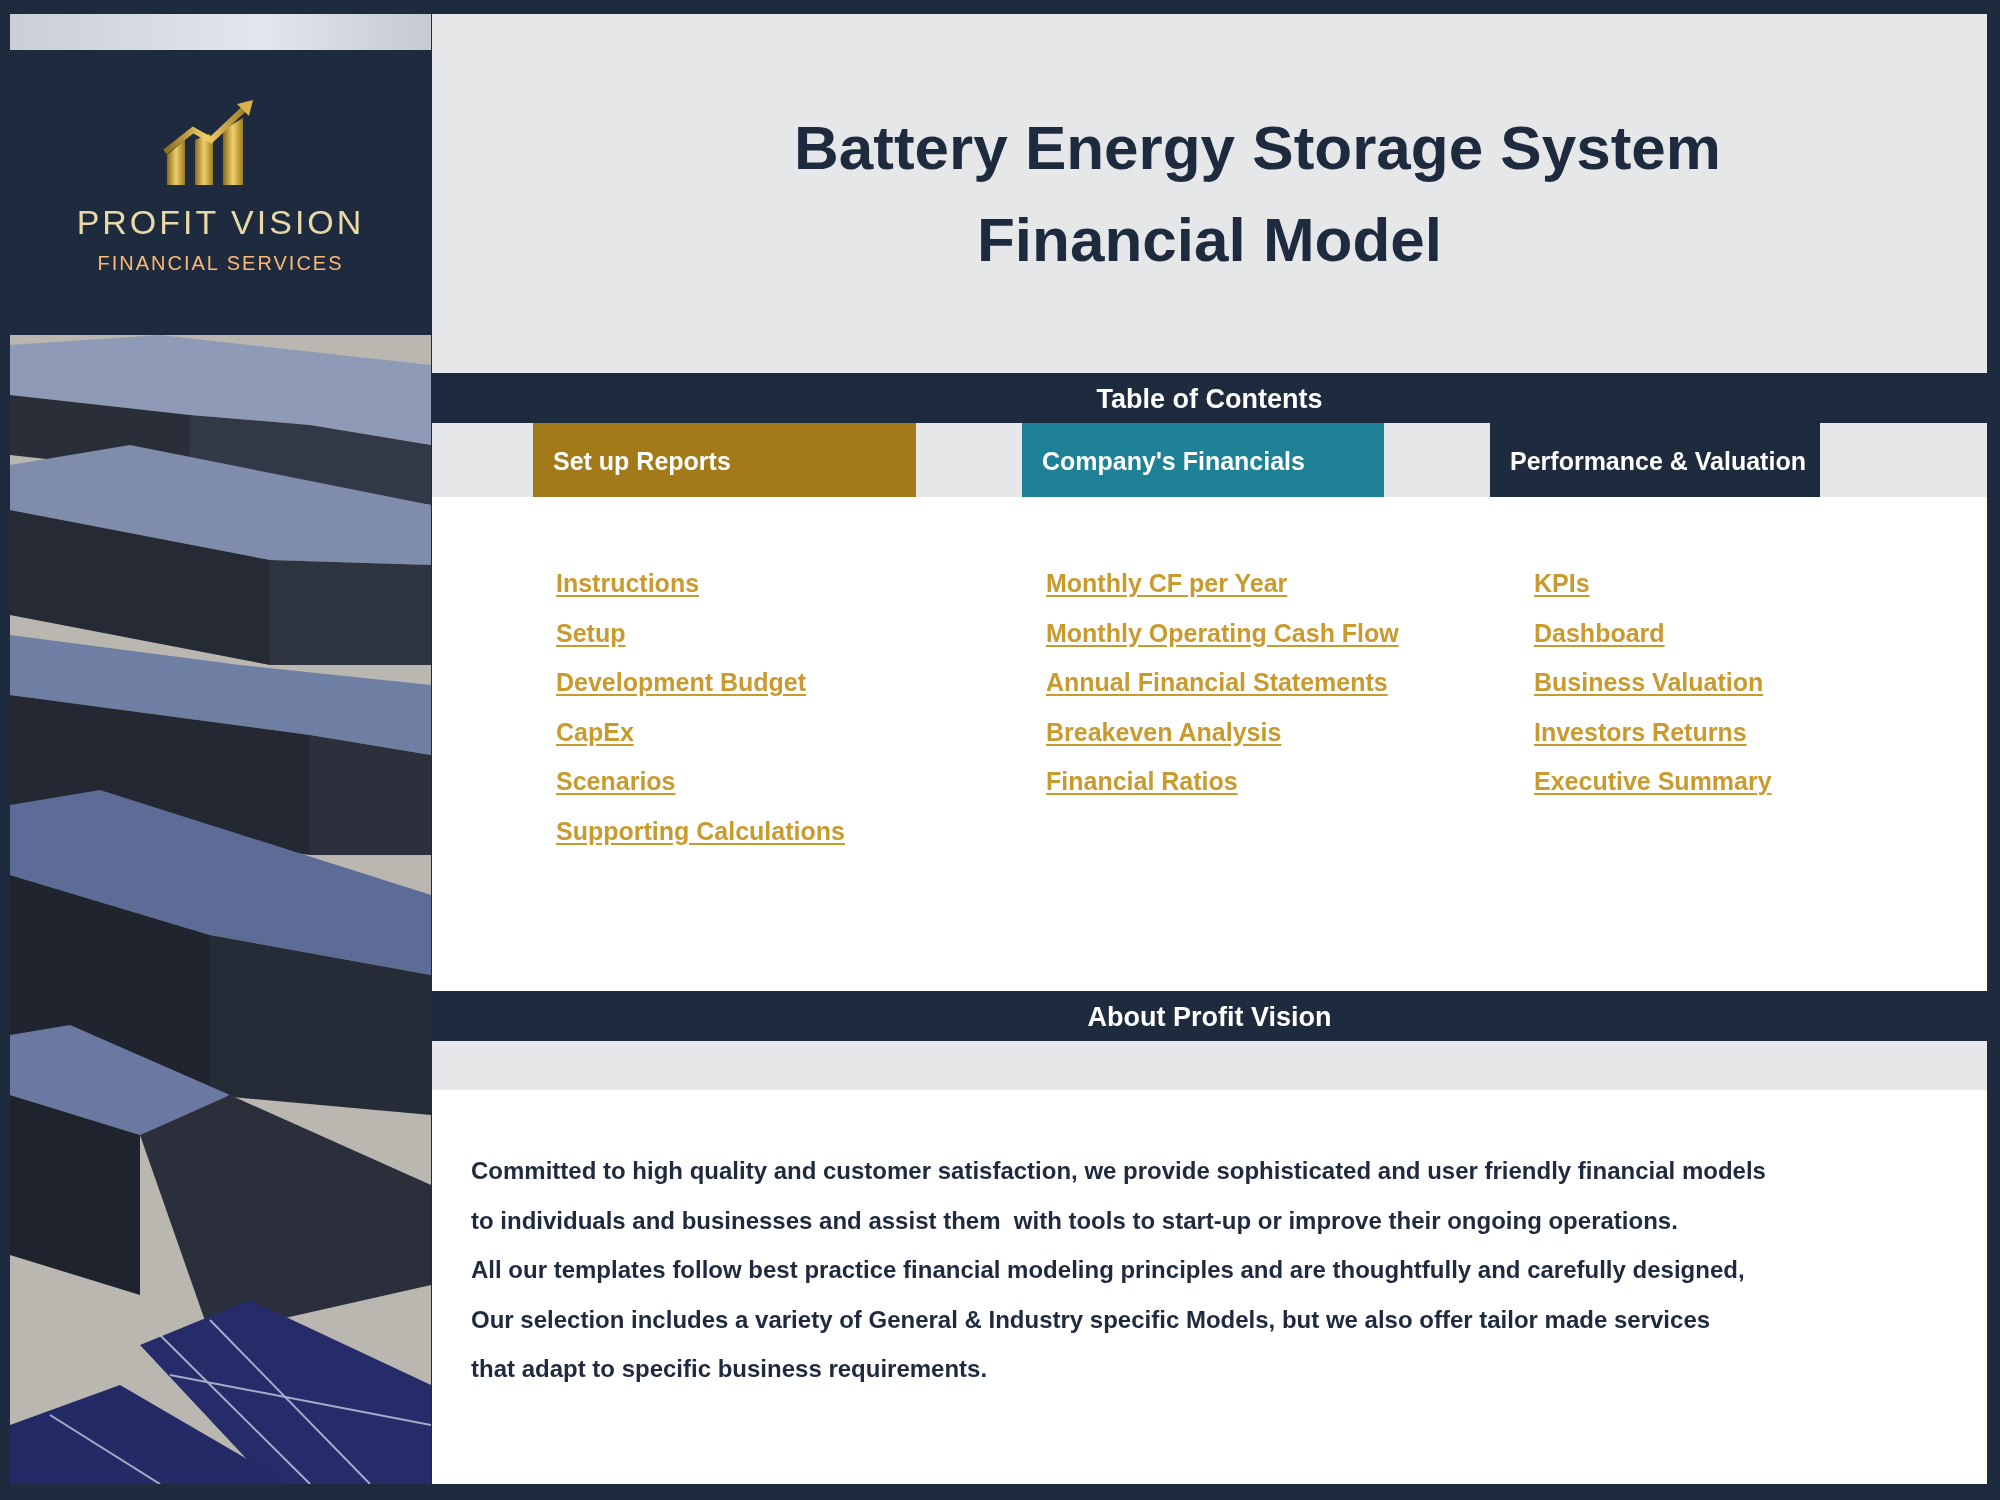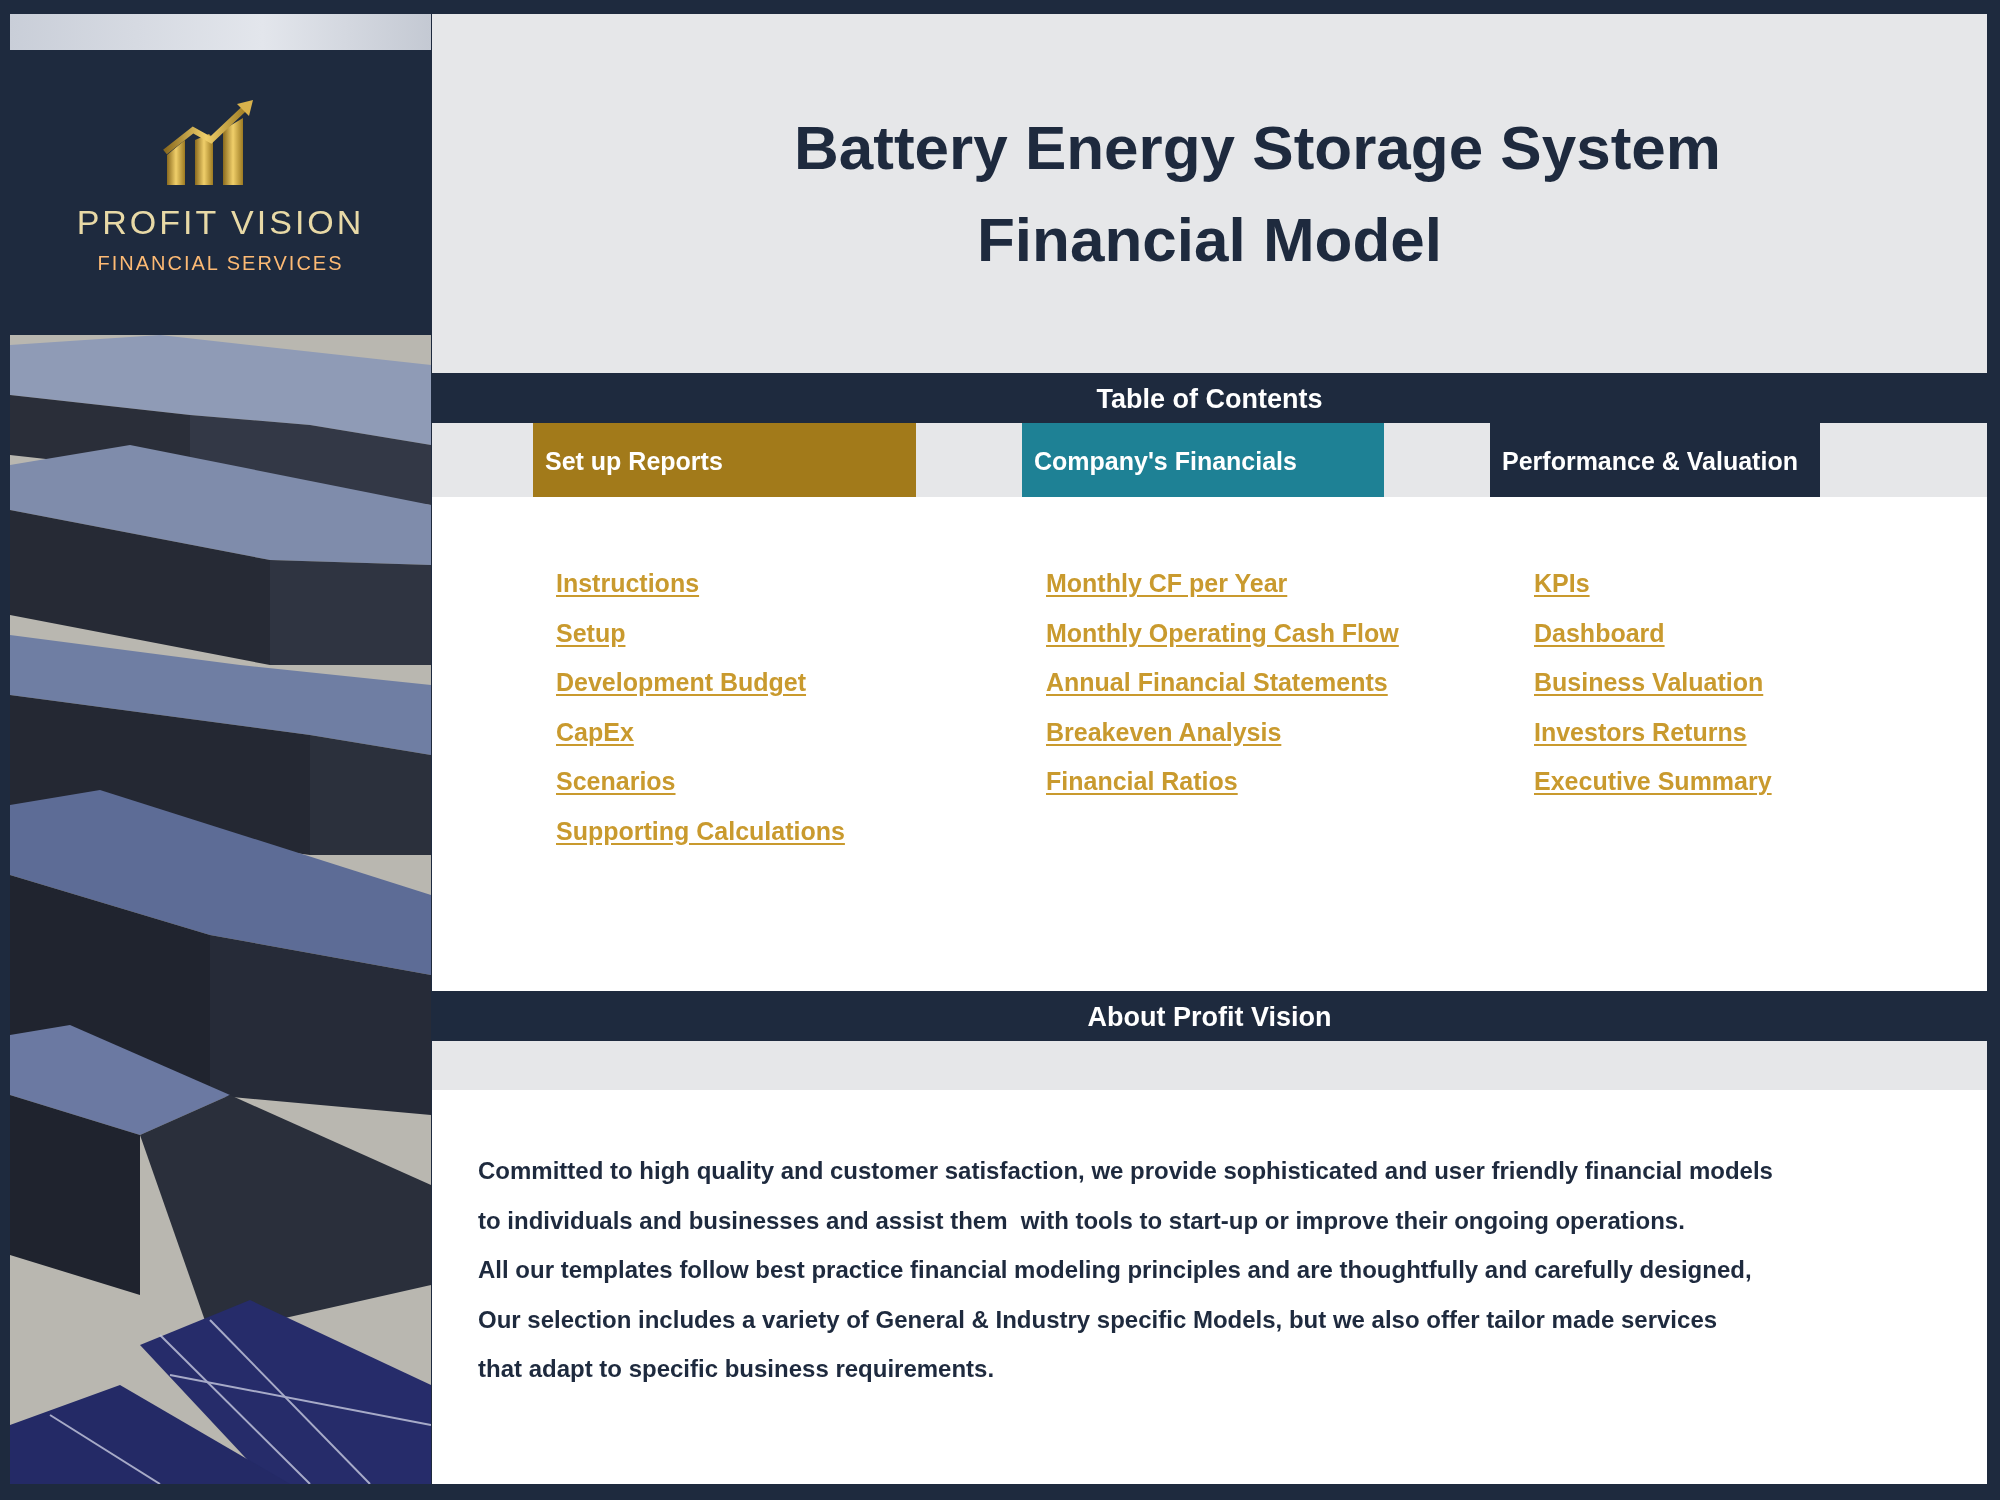--- a/index.html
+++ b/index.html
@@ -28,38 +28,38 @@
   #title-panel { left: 432px; top: 14px; width: 1555px; height: 359px; background: #e6e7e9; }
   .title-line { width: 100%; text-align: center; color: #1e2a3e; font-weight: bold; font-size: 62px; left: 0; }
   #title-l1 { top: 98px; left: 0; padding-left: 48px; }
   #title-l2 { top: 190px; left: 0; }
 
   #toc-bar { left: 432px; top: 373px; width: 1555px; height: 50px; background: #1e2a3e;
     color: #fff; text-align: center; font-weight: bold; font-size: 27px; line-height: 52px; }
 
   #cat-row { left: 432px; top: 423px; width: 1555px; height: 74px; background: #e6e7e9; }
   .cat { position: absolute; top: 0; height: 74px; color: #fff; font-weight: bold; font-size: 25px;
-    line-height: 76px; padding-left: 12px; box-sizing: border-box; }
+    line-height: 76px; padding-left: 20px; box-sizing: border-box; }
   #cat-setup { left: 101px; width: 383px; background: #a27a1a; }
   #cat-fin { left: 590px; width: 362px; background: #1e8195; }
   #cat-perf { left: 1058px; width: 330px; background: #1e2a3e; }
 
   #links-panel { left: 432px; top: 497px; width: 1555px; height: 494px; background: #ffffff; }
   .link-col { position: absolute; top: 62px; }
   .link { display: block; color: #c99a2e; font-weight: bold; font-size: 25px; text-decoration: underline;
     text-underline-offset: 3px; height: 49.5px; line-height: 49.5px; cursor: pointer; white-space: nowrap; }
   #col-setup { left: 124px; }
   #col-fin { left: 614px; }
   #col-perf { left: 1082px; margin-left: 20px; }
 
   #about-bar { left: 432px; top: 991px; width: 1555px; height: 50px; background: #1e2a3e;
     color: #fff; text-align: center; font-weight: bold; font-size: 27px; line-height: 52px; }
   #about-strip { left: 432px; top: 1041px; width: 1555px; height: 49px; background: #e6e7e9; }
   #about-panel { left: 432px; top: 1090px; width: 1555px; height: 394px; background: #ffffff; }
-  #about-text { position: absolute; left: 39px; top: 56px; margin-left: 7px; }
+  #about-text { position: absolute; left: 39px; top: 56px; }
   .about-line { color: #1e2a3e; font-weight: bold; font-size: 24px; height: 49.5px; line-height: 49.5px; white-space: pre; }
 </style>
 </head>
 <body>
 
 <div id="left-top-strip" class="abs"></div>
 <div id="logo-panel" class="abs"></div>
 <svg id="logo-mark" class="abs" viewBox="0 0 92 90" width="92" height="90">
   <defs>
     <linearGradient id="gold" x1="0" x2="1" y1="0" y2="0">

